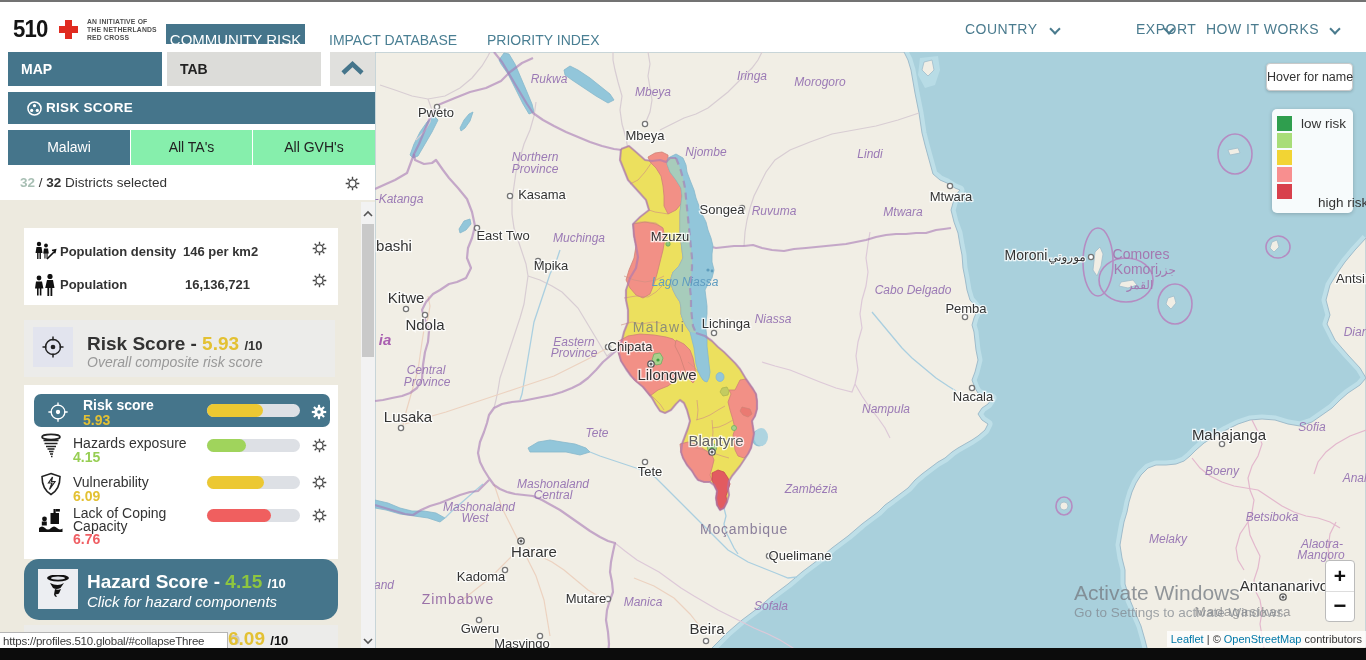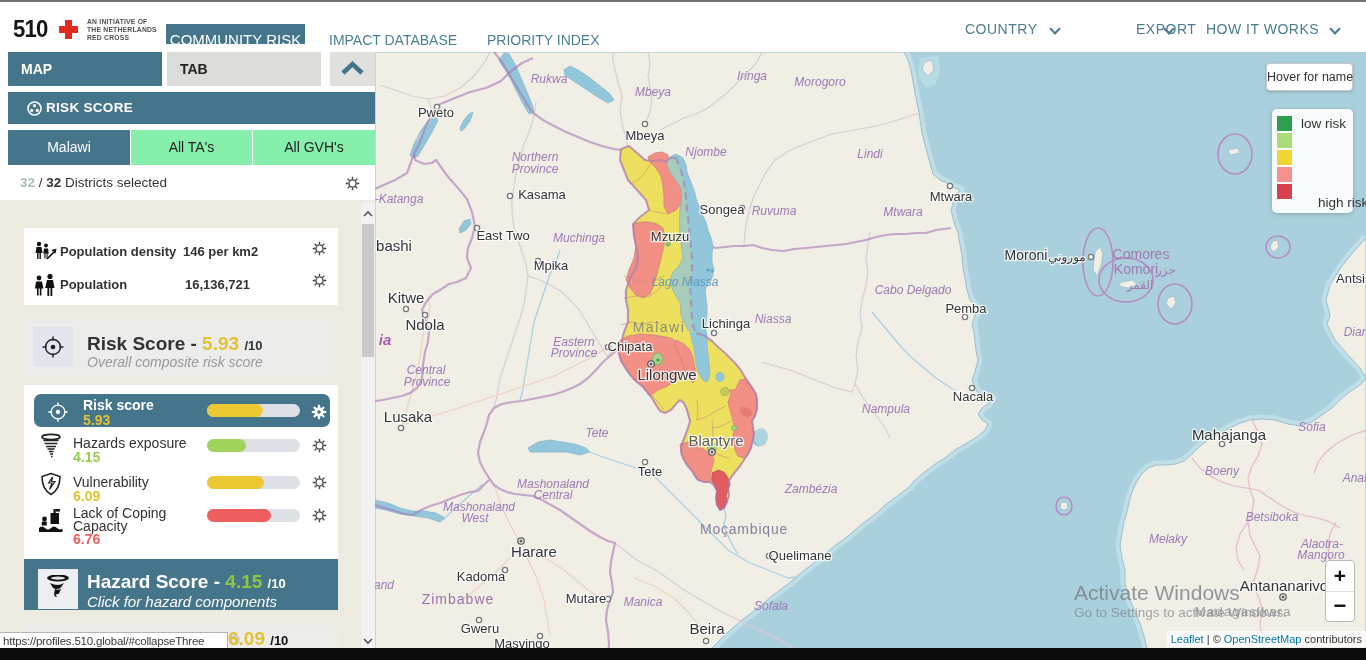--- a/index.html
+++ b/index.html
@@ -228,21 +228,21 @@
             <i style="width:64px;background:#f05f5f;"></i>
           </div>
         <svg class="gearD" style="position:absolute;left:287px;top:122px;" width="17" height="17" viewBox="0 0 20 20">
             <g stroke="#444" stroke-width="1.6" fill="none">
               <circle cx="10" cy="10" r="4.2"></circle>
               <path d="M10 2v3M10 15v3M2 10h3M15 10h3M4.3 4.3l2.2 2.2M13.5 13.5l2.2 2.2M15.7 4.3l-2.2 2.2M6.5 13.5l-2.2 2.2"></path>
             </g>
           </svg>
       </div>
 
-      <div class="tealbg" style="position:absolute;left:24px;top:359px;width:314px;height:51px;">
+      <div class="tealbg" style="position:absolute;left:24px;top:359px;width:314px;height:61px;border-radius:15px;">
         <div style="position:absolute;left:14px;top:10px;width:40px;height:40px;background:#eceef2;"></div>
         <svg style="position:absolute;left:22px;top:16px;" width="24" height="28" viewBox="0 0 24 28">
             <g fill="#111">
               <path d="M1 3 a11 3.5 0 0 0 22 0 a11 3.5 0 0 0 -22 0 z M4 8 q8 4 14 0 l-3.5 5 q-4 2 -7.5 0 z M9 14 q3 1.5 6 0 l-2 4.5 q-1.5 1 -3.5 0.5 l1.5 3 q-2.5 0 -3 -2.5 z"></path>
               <ellipse cx="12" cy="3.2" rx="7" ry="1.6" fill="#dfe2e8"></ellipse>
             </g>
           </svg>
         <div style="position:absolute;left:63px;top:12px;font-size:19px;font-weight:bold;color:#fff;">Hazard Score - <span style="color:#8ec63f;">4.15</span> <span style="font-size:13px;">/10</span></div>
         <div style="position:absolute;left:63px;top:34px;font-size:15px;font-style:italic;color:#fff;">Click for hazard components</div>
       </div>

